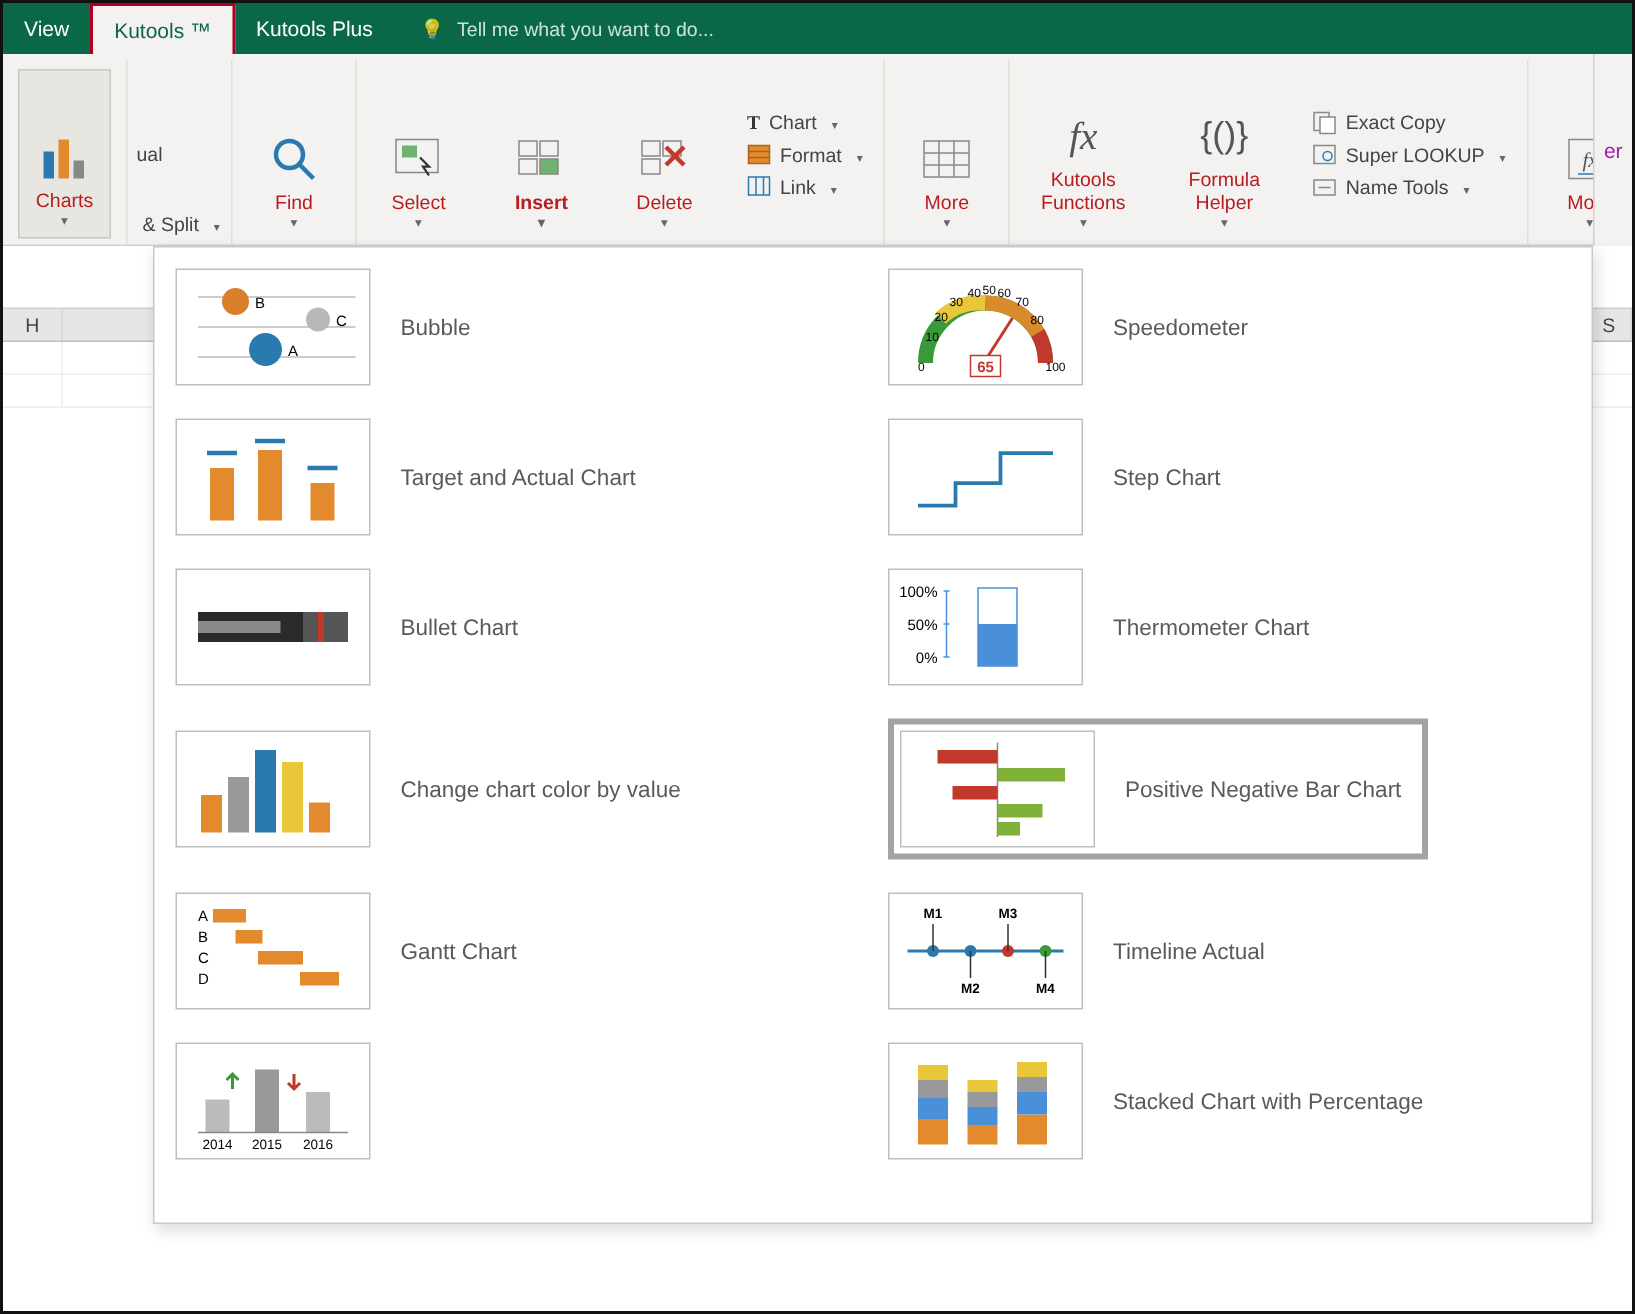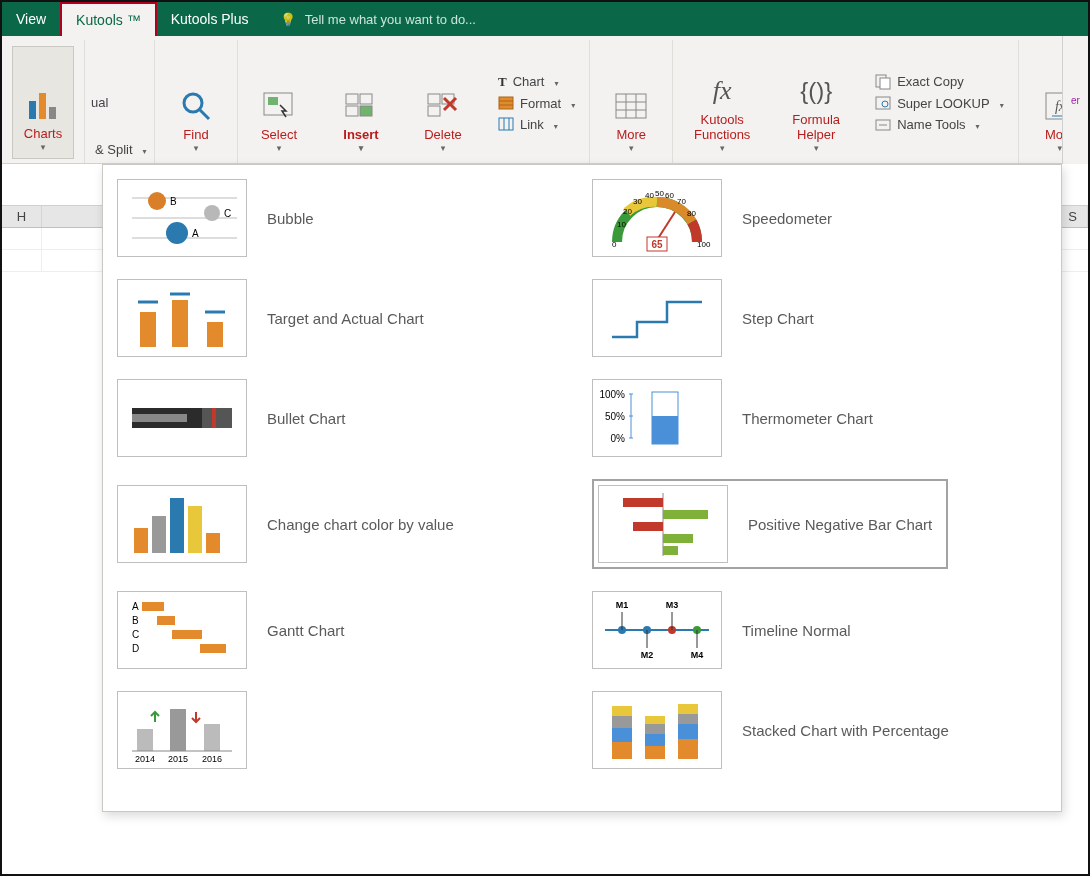--- a/index.html
+++ b/index.html
@@ -127,28 +127,28 @@
 .chart-item .thumb {
   width: 130px; height: 78px;
   border: 1px solid #bfbfbf;
   background: #fff;
   display:flex; align-items:center; justify-content:center;
   position: relative;
   flex-shrink: 0;
 }
 .chart-item .label { color:#5a5a5a; font-size:15px; }
 .chart-item.highlighted .wrap {
-  border: 2px solid #a3a3a3;
+  border: 4px solid #a3a3a3;
   padding: 4px 14px 4px 4px;
   display:flex; align-items:center; gap:20px;
 }
 .tiny-row-right {
   position:absolute; right:0; top:0; height:100%; width:26px;
   border-left:1px solid #d0d0d0; background:#f3f2f1;
-  display:flex; align-items:center; justify-content:center; font-size:10px; color:#a21caf;
+  display:flex; align-items:center; justify-content:center; font-size:14px; color:#a21caf;
 }
 svg { display:block; }
 </style>
 </head>
 <body>
 
 <div class="titlebar">
   <div class="tab">View</div>
   <div class="tab active">Kutools ™</div>
   <div class="tab">Kutools Plus</div>
@@ -518,21 +518,21 @@
             <line x1="50" y1="36" x2="50" y2="54" stroke="#333"></line>
             <text x="50" y="64" font-size="9" text-anchor="middle" font-weight="bold">M2</text>
           <circle cx="75" cy="36" r="4" fill="#c0392b"></circle>
             <line x1="75" y1="36" x2="75" y2="18" stroke="#333"></line>
             <text x="75" y="14" font-size="9" text-anchor="middle" font-weight="bold">M3</text>
           <circle cx="100" cy="36" r="4" fill="#3a9a3a"></circle>
             <line x1="100" y1="36" x2="100" y2="54" stroke="#333"></line>
             <text x="100" y="64" font-size="9" text-anchor="middle" font-weight="bold">M4</text>
         </svg>
       </div>
-      <div class="label">Timeline Normal</div>
+      <div class="label">Timeline Actual</div>
     </div>
 
     <div class="chart-item">
       <div class="thumb">
         <svg width="120" height="72">
           <rect x="15" y="35" width="16" height="22" fill="#bbb"></rect>
             <path d="M33 28 L33 18 M29 22 L33 18 L37 22" stroke="#3a9a3a" stroke-width="2" fill="none"></path>
           <rect x="48" y="15" width="16" height="42" fill="#999"></rect>
           <rect x="82" y="30" width="16" height="27" fill="#bbb"></rect>
             <path d="M74 18 L74 28 M70 24 L74 28 L78 24" stroke="#c0392b" stroke-width="2" fill="none"></path>

